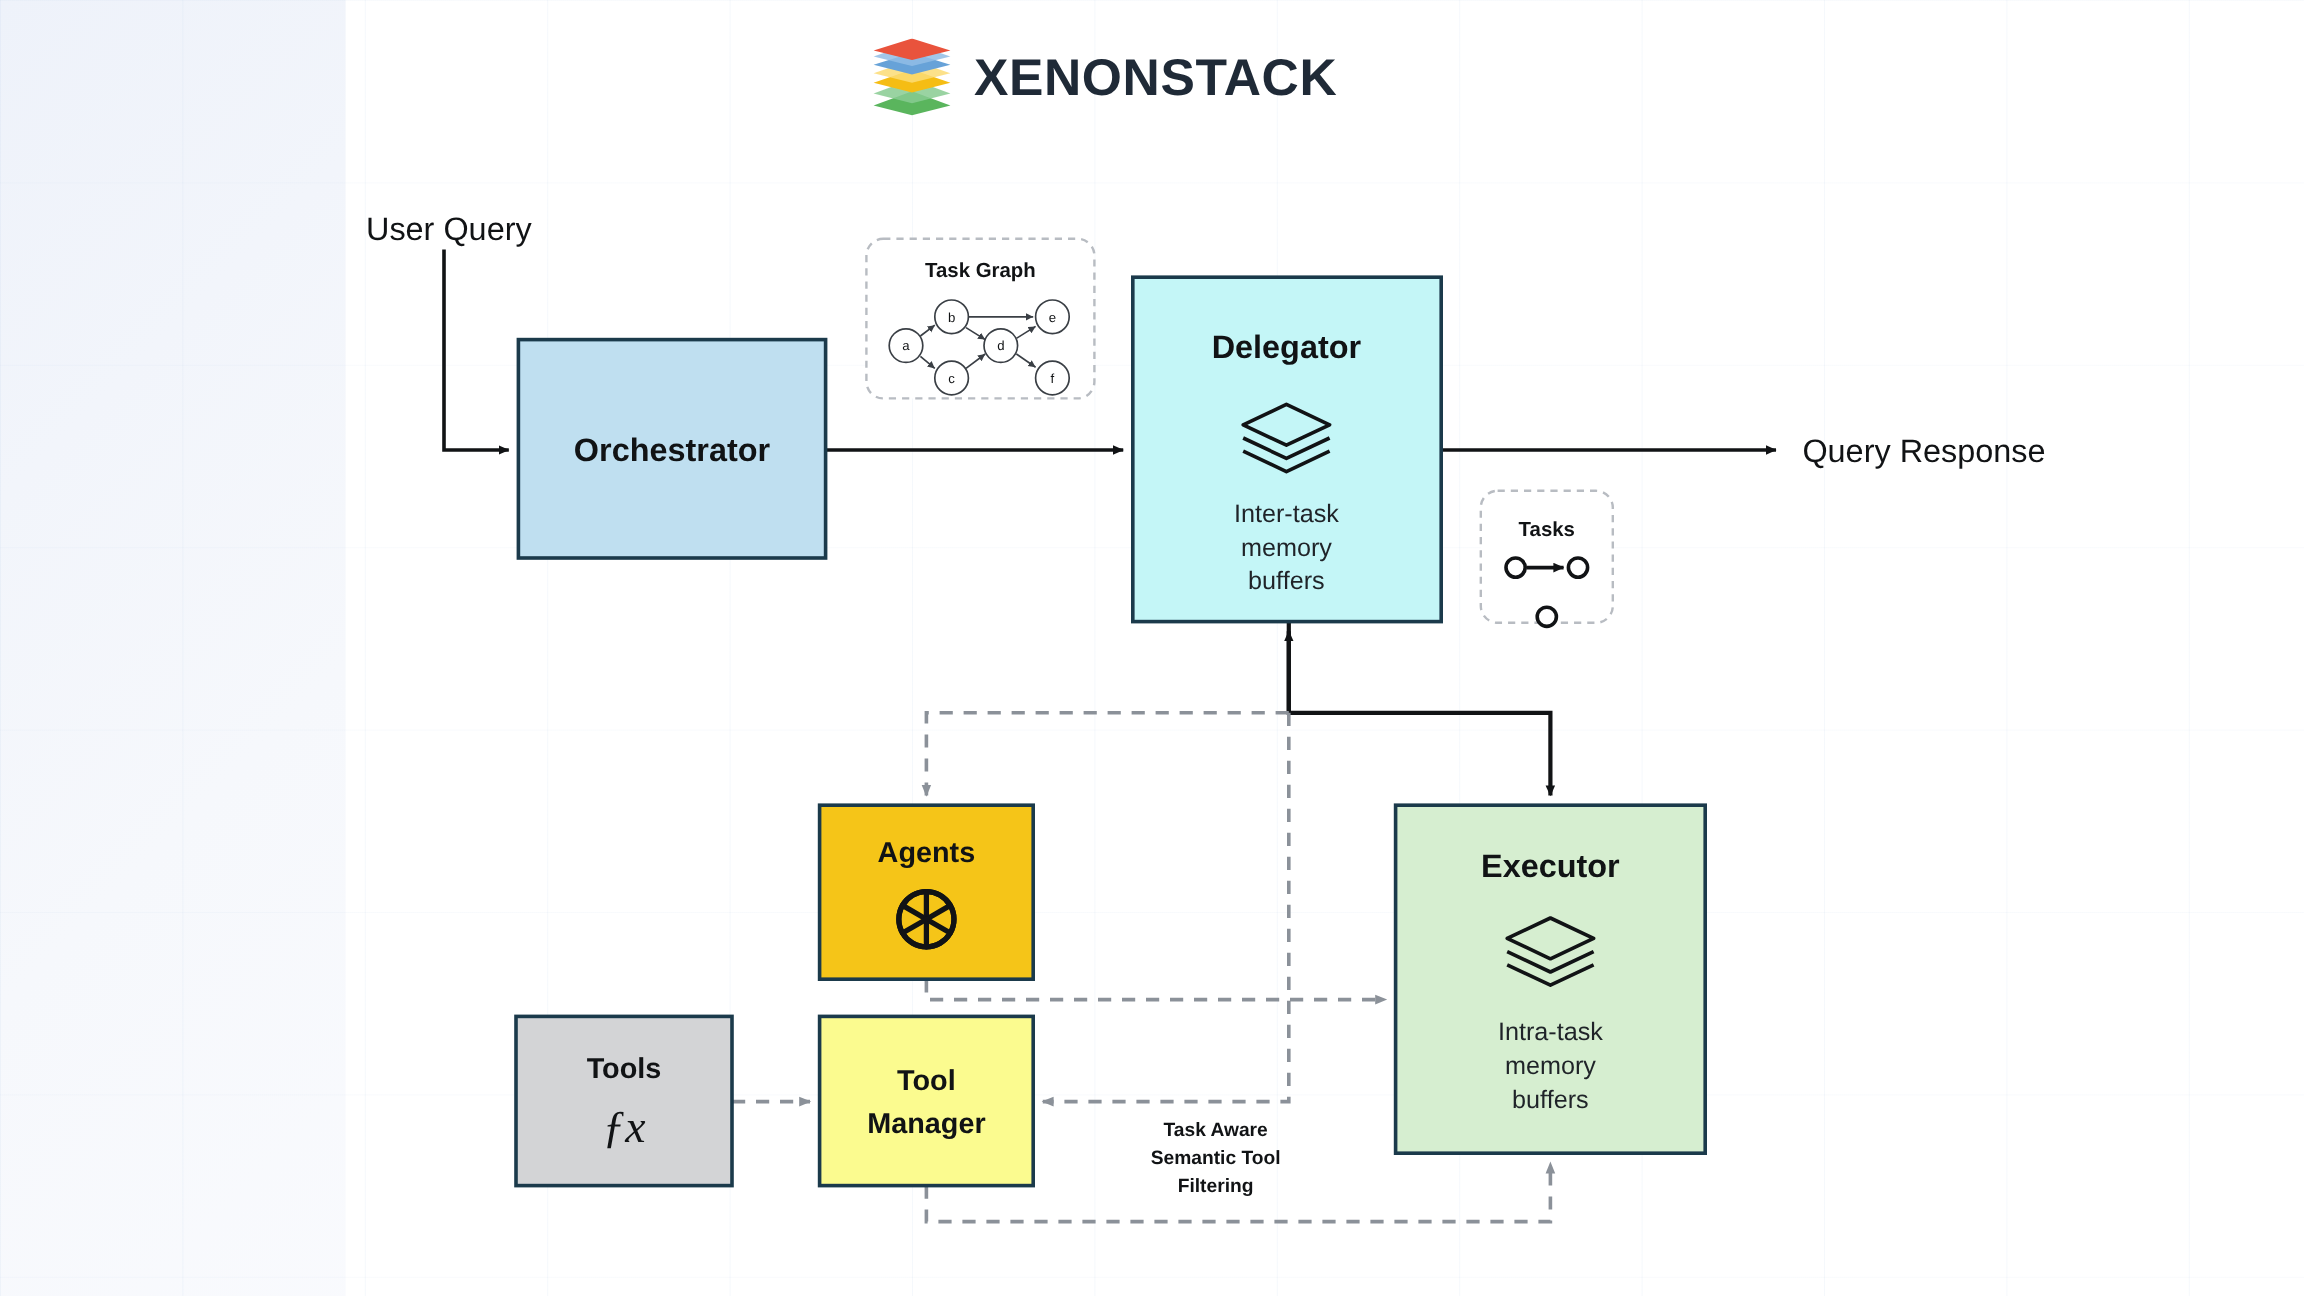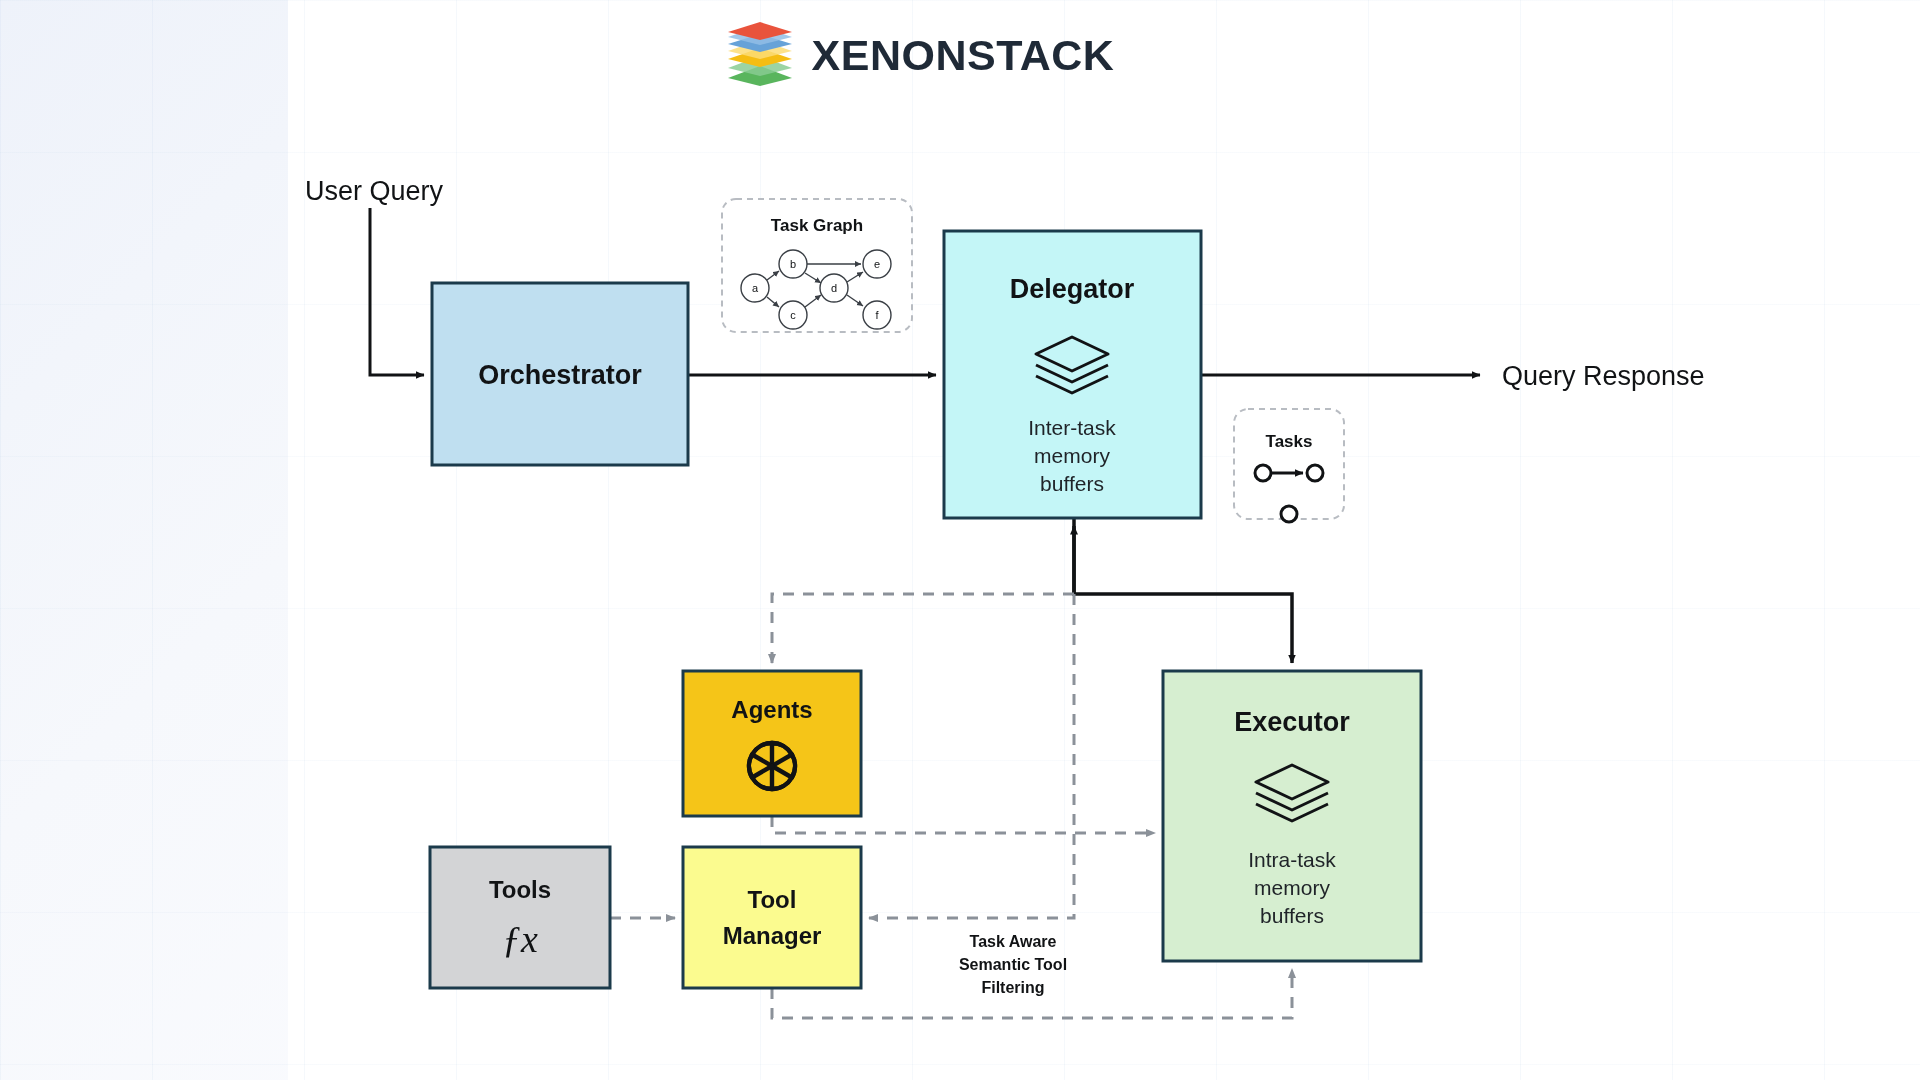--- a/index.html
+++ b/index.html
@@ -22,21 +22,21 @@
   #bg-faint-grid {
     position: absolute; inset: 0;
     background-image:
       linear-gradient(to right, rgba(160,190,225,0.10) 1px, transparent 1px),
       linear-gradient(to bottom, rgba(160,190,225,0.07) 1px, transparent 1px);
     background-size: 152px 152px;
     pointer-events: none;
   }
   #brand {
     position: absolute;
-    left: 0; top: 22px;
+    left: 0; top: 32px;
     width: 1838px;
     display: flex;
     align-items: center;
     justify-content: center;
     gap: 16px;
     z-index: 6;
   }
   #brand-name {
     font-size: 43px;
     font-weight: 600;

